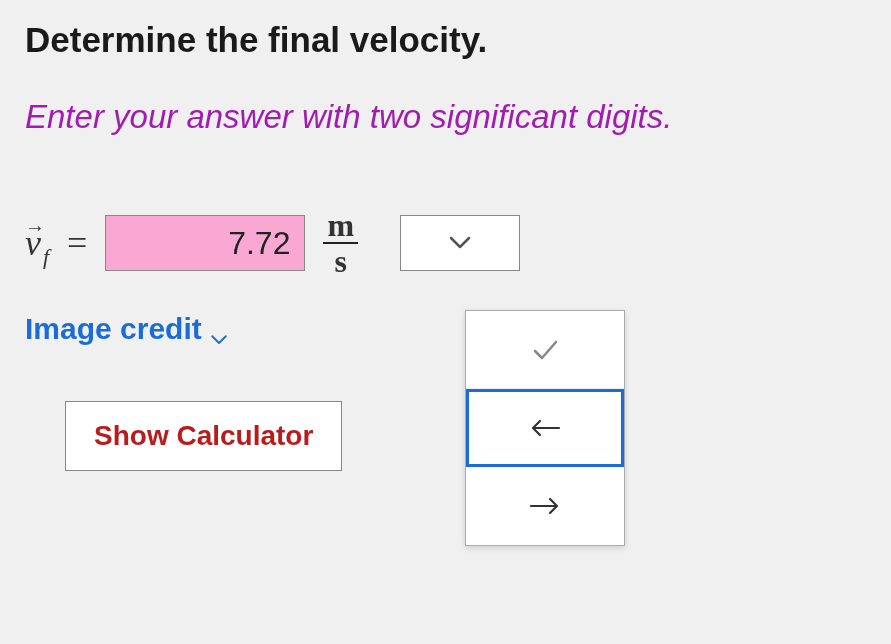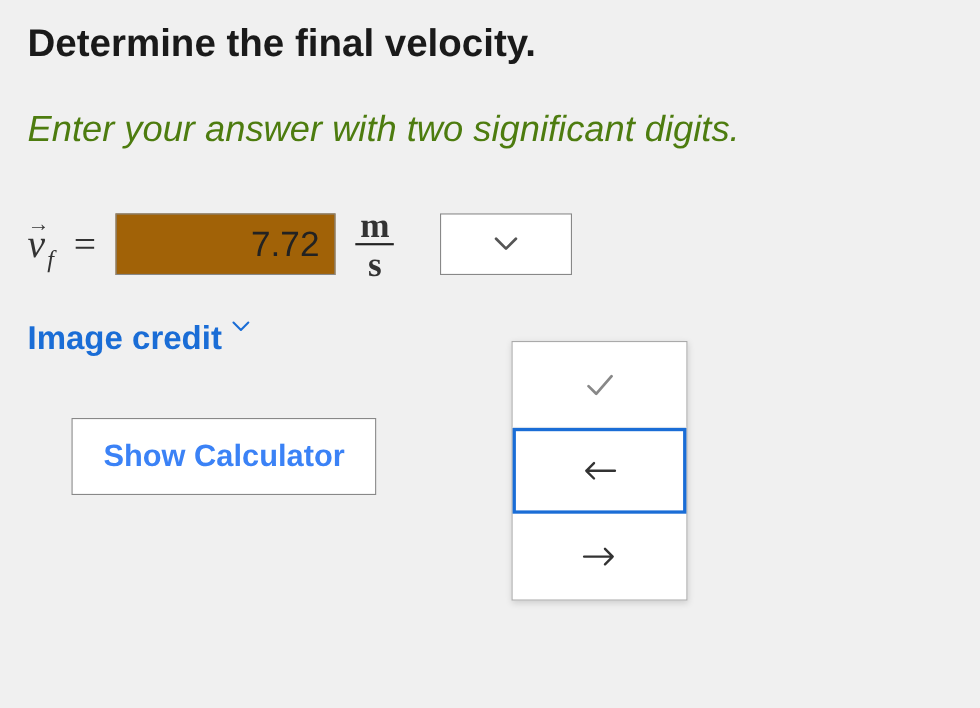--- a/index.html
+++ b/index.html
@@ -19,22 +19,22 @@
     .question-title {
       font-size: 35px;
       font-weight: 700;
       color: #1a1a1a;
       margin-bottom: 38px;
     }
     .instruction {
       font-size: 33px;
       font-style: italic;
       font-weight: 400;
-      color: #4d7c0f;
-      margin-bottom: 52px;
+      color: #a21caf;
+      margin-bottom: 73px;
     }
     .answer-row {
       display: flex;
       align-items: center;
       gap: 12px;
       margin-bottom: 35px;
     }
     .variable {
       font-family: 'Times New Roman', serif;
       font-size: 36px;
@@ -54,21 +54,21 @@
       vertical-align: sub;
       margin-left: 2px;
     }
     .equals {
       font-family: 'Times New Roman', serif;
       font-size: 36px;
       margin: 0 6px;
     }
     .value-input {
       border: 1px solid #888;
-      background: #a16207;
+      background: #f9a8d4;
       width: 200px;
       height: 56px;
       font-size: 32px;
       text-align: right;
       padding: 0 14px;
       font-family: Arial, sans-serif;
       color: #222;
     }
     .unit {
       font-family: 'Times New Roman', serif;
@@ -98,31 +98,31 @@
       justify-content: center;
       margin-left: 30px;
       cursor: pointer;
     }
     .image-credit {
       color: #1a6dd6;
       font-size: 30px;
       font-weight: 600;
       cursor: pointer;
       display: inline-flex;
-      align-items: flex-start;
+      align-items: flex-end;
       gap: 8px;
       margin-bottom: 55px;
     }
     .chevron-small {
       color: #1a6dd6;
     }
     .show-calculator {
       border: 1px solid #888;
       background: #fff;
-      color: #3b82f6;
+      color: #b91c1c;
       font-size: 28px;
       font-weight: 600;
       padding: 18px 28px;
       cursor: pointer;
       display: inline-block;
       margin-left: 40px;
     }
     .dropdown-panel {
       position: absolute;
       left: 465px;

